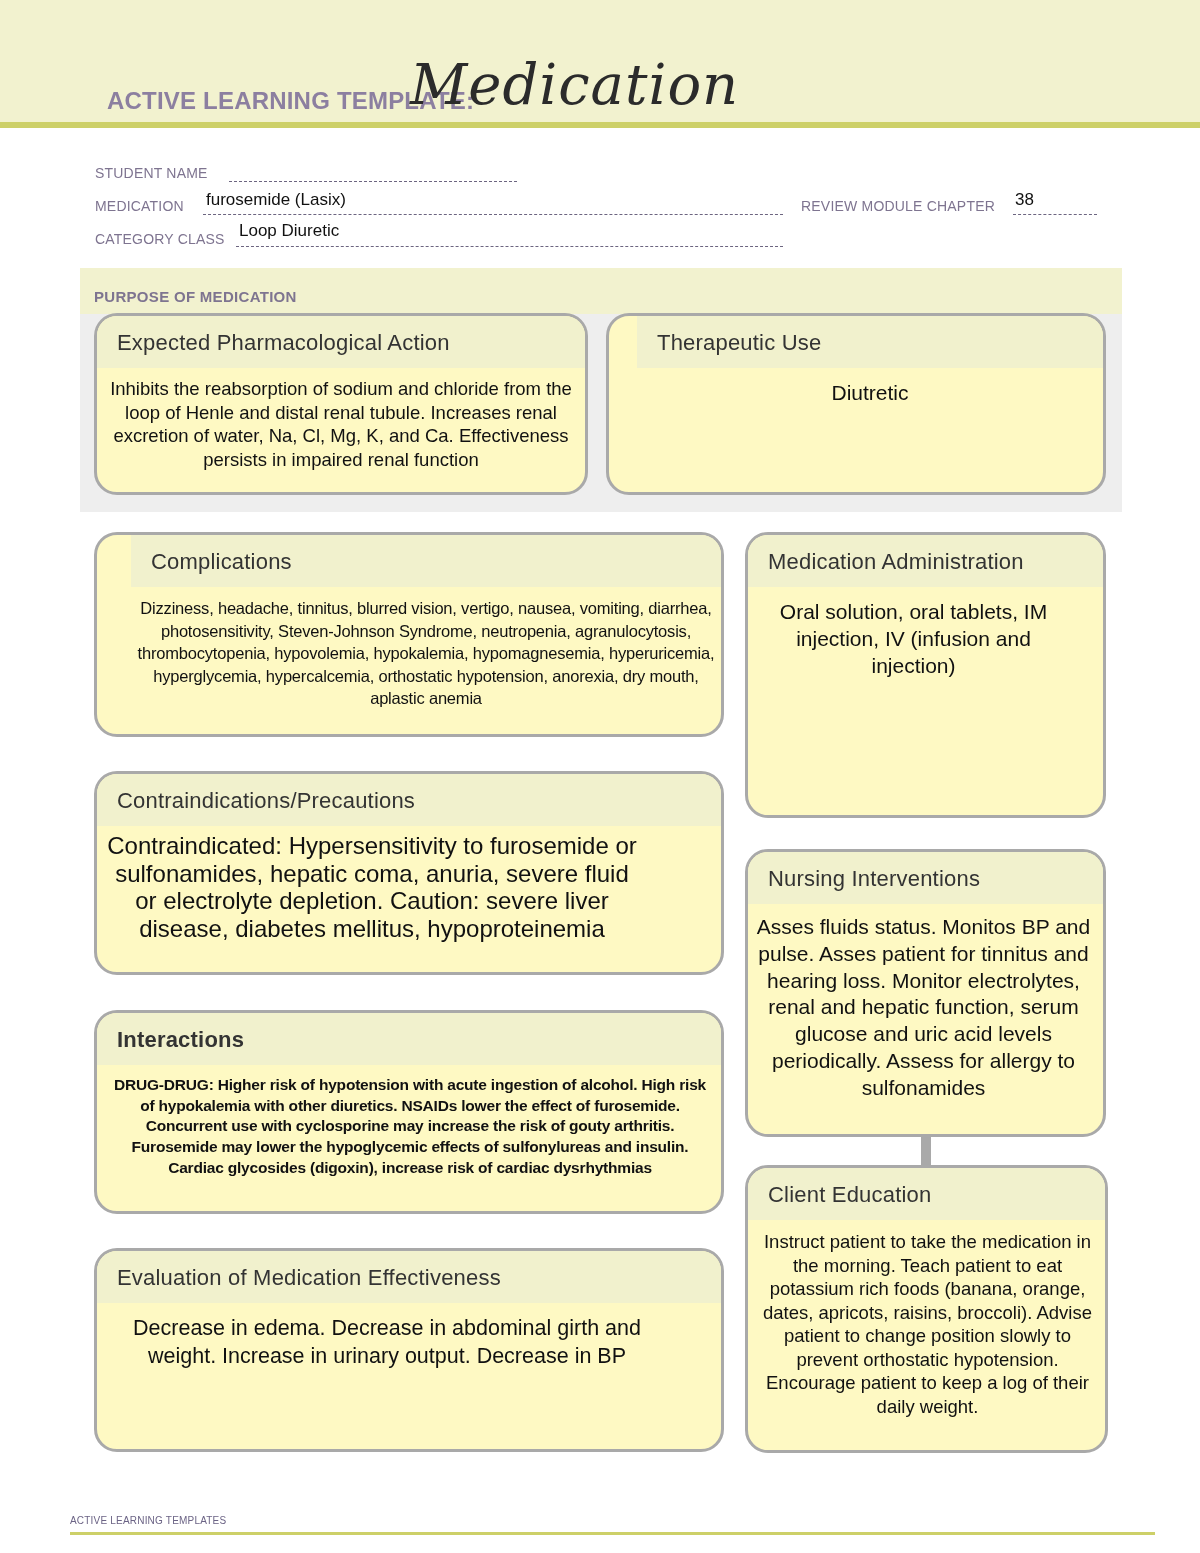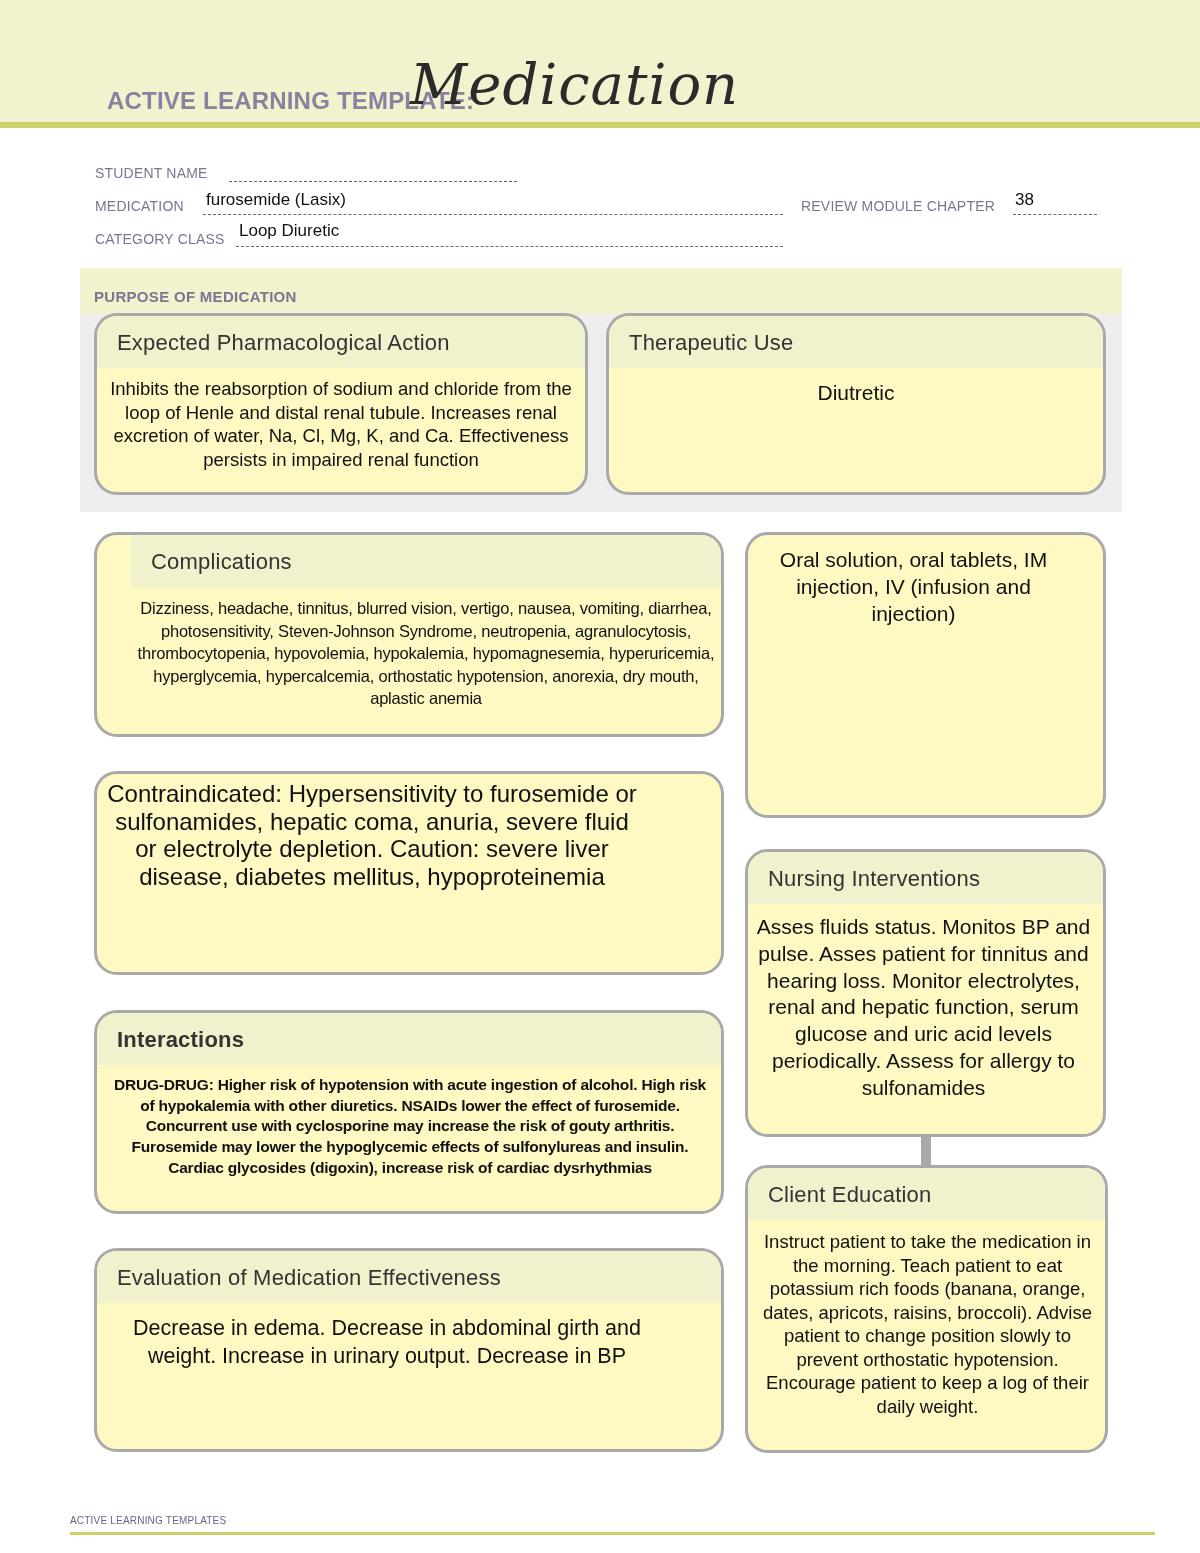--- a/index.html
+++ b/index.html
@@ -99,35 +99,37 @@
 
 <div class="purpose-band"></div>
 <div class="purpose-band-top"></div>
 <div class="purpose-label">PURPOSE OF MEDICATION</div>
 
 <div class="card" style="left:94px; top:313px; width:494px; height:182px;">
   <div class="card-head">Expected Pharmacological Action</div>
   <div class="card-body" style="font-size:18.5px; line-height:23.5px; padding-top:9px;">Inhibits the reabsorption of sodium and chloride from the loop of Henle and distal renal tubule. Increases renal excretion of water, Na, Cl, Mg, K, and Ca. Effectiveness persists in impaired renal function</div>
 </div>
 
-<div class="card" style="left:606px; top:313px; width:500px; height:182px;">
+<div class="card" style="left:606px; top:313px; width:500px; height:182px;padding-left:28px;">
   <div class="card-head">Therapeutic Use</div>
   <div class="card-body" style="font-size:21px; line-height:26px; padding-top:12px;">Diutretic</div>
 </div>
 
 <div class="card" style="left:94px; top:532px; width:630px; height:205px;padding-left:34px;">
   <div class="card-head">Complications</div>
   <div class="card-body" style="font-size:16.5px; line-height:22.5px; padding-top:10px; letter-spacing:-0.2px;">Dizziness, headache, tinnitus, blurred vision, vertigo, nausea, vomiting, diarrhea, photosensitivity, Steven-Johnson Syndrome, neutropenia, agranulocytosis, thrombocytopenia, hypovolemia, hypokalemia, hypomagnesemia, hyperuricemia, hyperglycemia, hypercalcemia, orthostatic hypotension, anorexia, dry mouth, aplastic anemia</div>
 </div>
 
 <div class="card" style="left:745px; top:532px; width:361px; height:286px;">
+  <div class="card-head">Medication Administration</div>
   <div class="card-body" style="font-size:21px; line-height:27px; padding-top:11px; padding-right:30px;">Oral solution, oral tablets, IM injection, IV (infusion and injection)</div>
 </div>
 
 <div class="card" style="left:94px; top:771px; width:630px; height:204px;">
+  <div class="card-head">Contraindications/Precautions</div>
   <div class="card-body" style="font-size:24px; line-height:27.5px; padding-top:6px; padding-right:80px;">Contraindicated: Hypersensitivity to furosemide or sulfonamides, hepatic coma, anuria, severe fluid or electrolyte depletion. Caution: severe liver disease, diabetes mellitus, hypoproteinemia</div>
 </div>
 
 <div class="card" style="left:745px; top:849px; width:361px; height:288px;">
   <div class="card-head">Nursing Interventions</div>
   <div class="card-body" style="font-size:21px; line-height:26.8px; padding-top:10px; padding-right:10px;">Asses fluids status. Monitos BP and pulse. Asses patient for tinnitus and hearing loss. Monitor electrolytes, renal and hepatic function, serum glucose and uric acid levels periodically. Assess for allergy to sulfonamides</div>
 </div>
 
 <div class="connector"></div>
 

